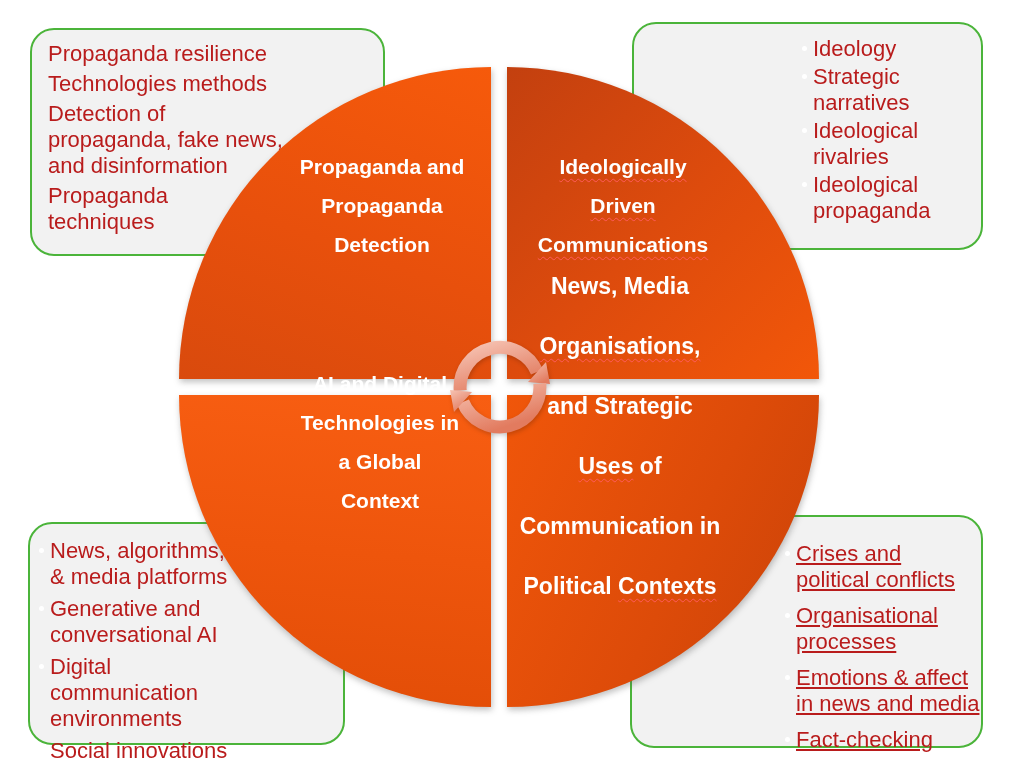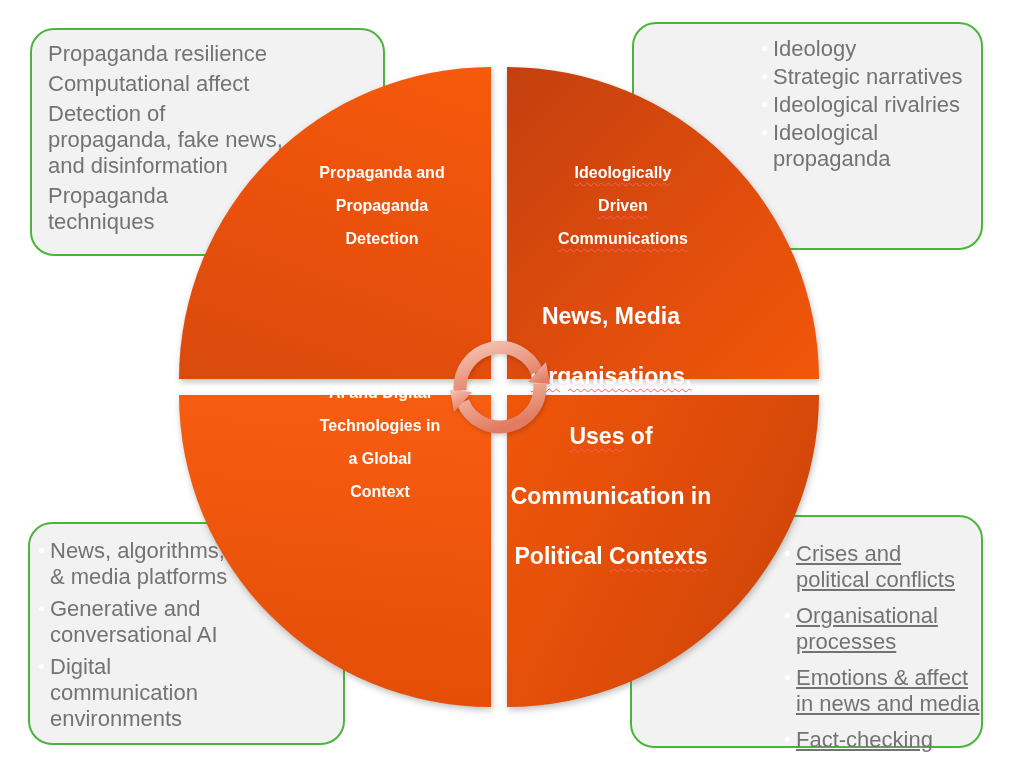--- a/index.html
+++ b/index.html
@@ -3,36 +3,36 @@
 <meta charset="utf-8">
 <style>
   html,body{margin:0;padding:0;background:#ffffff;}
   .stage{
     position:relative;width:1024px;height:768px;background:#ffffff;overflow:hidden;
     font-family:"Liberation Sans",sans-serif;
   }
   
   .callout{
     position:absolute;background:#f2f2f2;border:2px solid #4bb43a;border-radius:24px;
-    box-sizing:border-box;color:#737373;z-index:1;
+    box-sizing:border-box;color:#b91c1c;z-index:1;
   }
   .callout .items{position:absolute;}
   .callout .item{
     position:relative;font-size:22px;line-height:26px;white-space:pre-line;
   }
   .callout.bulleted .item::before{
     content:"";position:absolute;left:-11px;top:10px;width:5px;height:5px;border-radius:50%;
     background:#ffffff;
   }
   .box-tl{left:30px;top:28px;width:355px;height:228px;}
   .box-tl .items{left:16px;top:11px;width:252px;}
   .box-tl .item{margin-bottom:4px;}
   .box-tr{left:632px;top:22px;width:351px;height:228px;}
   .box-tr .items{left:139px;top:12px;width:214px;}
-  .box-tr .item{margin-bottom:2px;}
+  .box-tr .item{margin-bottom:2px;margin-left:40px;}
   .box-bl{left:28px;top:522px;width:317px;height:223px;}
   .box-bl .items{left:20px;top:14px;width:212px;}
   .box-bl .item{margin-bottom:6px;}
   .box-br{left:630px;top:515px;width:353px;height:233px;}
   .box-br .items{left:164px;top:24px;width:200px;}
   .box-br .item{margin-bottom:10px;text-decoration:underline;}
   
   .circle{position:absolute;left:179px;top:67px;width:640px;height:640px;z-index:2;}
   .quad{
     position:absolute;width:312px;height:312px;
@@ -43,45 +43,45 @@
   .q-tr{left:328px;top:0;border-radius:0 100% 0 0;
     background:linear-gradient(135deg,#c3400f 0%,#dd4b0d 50%,#f25709 100%);}
   .q-bl{left:0;top:328px;border-radius:0 0 0 100%;
     background:linear-gradient(185deg,#f85e12 0%,#ee550c 50%,#e24d07 100%);}
   .q-br{left:328px;top:328px;border-radius:0 0 100% 0;
     background:linear-gradient(115deg,#f0560a 0%,#dd4b09 55%,#c94208 100%);}
   
   .q-label{
     position:absolute;transform:translate(-50%,-50%);color:#ffffff;font-weight:bold;
     text-align:center;white-space:pre-line;z-index:3;width:330px;
-    font-size:16px;line-height:33px;
+    font-size:21px;line-height:39px;
   }
   .label-tl{left:203px;top:138px;}
   .label-tr{left:444px;top:138px;}
   .label-bl{left:201px;top:375px;}
-  .label-br{left:432px;top:369px;font-size:23px;line-height:30px;width:300px;}
+  .label-br{left:441px;top:369px;font-size:23px;line-height:30px;width:300px;}
   .wavy{
     text-decoration-line:underline;text-decoration-style:wavy;
     text-decoration-color:#ff5a5a;text-decoration-thickness:1px;text-underline-offset:4px;
   }
   
   .cycle-arrows{
     position:absolute;left:256px;top:255px;width:130px;height:130px;z-index:4;
     filter:drop-shadow(1px 2px 2px rgba(0,0,0,.18));
   }
 </style>
 </head>
 <body>
 
 <div class="stage">
 
   <div class="callout box-tl">
     <div class="items">
       <div class="item">Propaganda resilience</div>
-      <div class="item">Computational affect</div>
+      <div class="item">Technologies methods</div>
       <div class="item">Detection of
 propaganda, fake news,
 and disinformation</div>
       <div class="item">Propaganda
 techniques</div>
     </div>
   </div>
 
   <div class="callout box-tr bulleted">
     <div class="items">
@@ -95,20 +95,21 @@
 
   <div class="callout box-bl bulleted">
     <div class="items">
       <div class="item">News, algorithms,
 &amp; media platforms</div>
       <div class="item">Generative and
 conversational AI</div>
       <div class="item">Digital
 communication
 environments</div>
+      <div class="item">Social innovations</div>
     </div>
   </div>
 
   <div class="callout box-br bulleted">
     <div class="items">
       <div class="item">Crises and
 political conflicts</div>
       <div class="item">Organisational
 processes</div>
       <div class="item">Emotions &amp; affect
@@ -132,20 +133,21 @@
 Communications</span></div>
 
     <div class="q-label label-bl">AI and Digital
 Technologies in
 a Global
 Context</div>
 
     <div class="q-label label-br">
       <div><span>News, Media</span></div>
       <div><span class="wavy">Organisations,</span></div>
+      <div><span>and Strategic</span></div>
       <div><span class="wavy">Uses</span><span> of</span></div>
       <div><span>Communication in</span></div>
       <div><span>Political </span><span class="wavy">Contexts</span></div>
     </div>
 
     <svg class="cycle-arrows" viewBox="0 0 130 130">
       <defs>
         <linearGradient id="salmon" x1="0" y1="0" x2="0.55" y2="1">
           <stop offset="0" stop-color="#f6c3b3"></stop>
           <stop offset="1" stop-color="#e27b5f"></stop>

